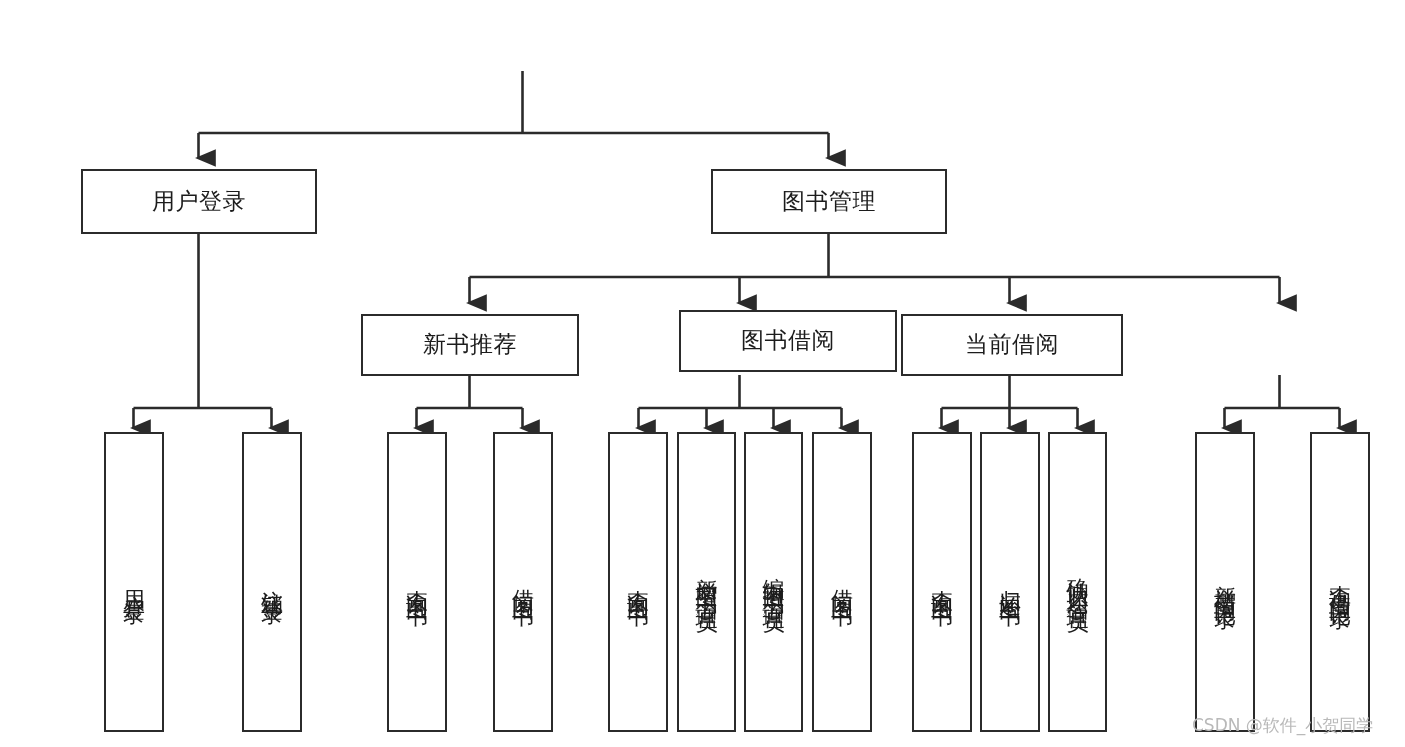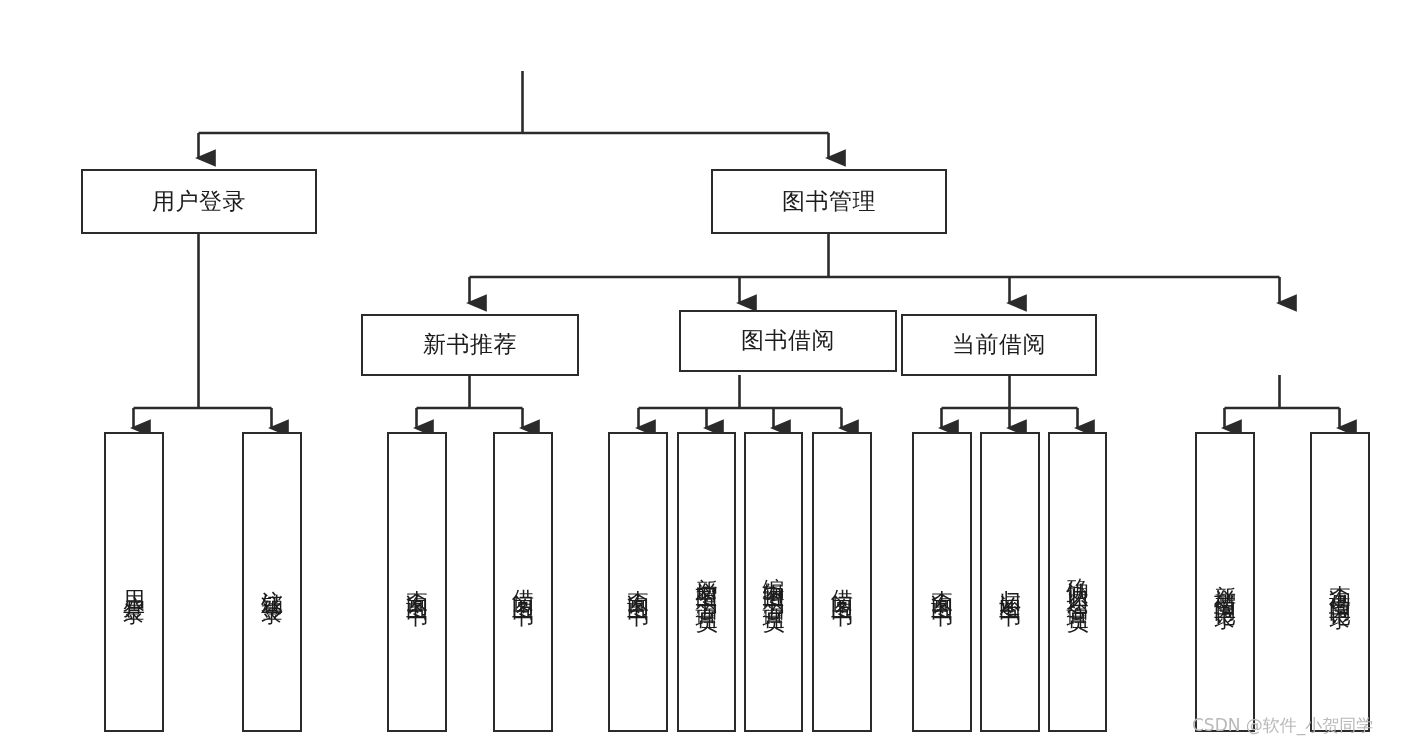--- a/index.html
+++ b/index.html
@@ -140,21 +140,21 @@
   </div>
 
   <div class="node h" style="left:361px; top:314px; width:218px; height:62px;">
     <span class="label">新书推荐</span>
   </div>
 
   <div class="node h" style="left:631px; top:310px; width:218px; height:62px;margin-left:48px;">
     <span class="label">图书借阅</span>
   </div>
 
-  <div class="node h" style="left:901px; top:314px; width:196px; height:62px;">
+  <div class="node h" style="left:901px; top:314px; width:222px; height:62px;">
     <span class="label">当前借阅</span>
   </div>
 
 
   <div class="node v" style="left:104px; top:432px; width:60px; height:300px;">
     <span class="label">用户登录</span>
   </div>
 
   <div class="node v" style="left:242px; top:432px; width:60px; height:300px;">
     <span class="label">注销登录</span>

